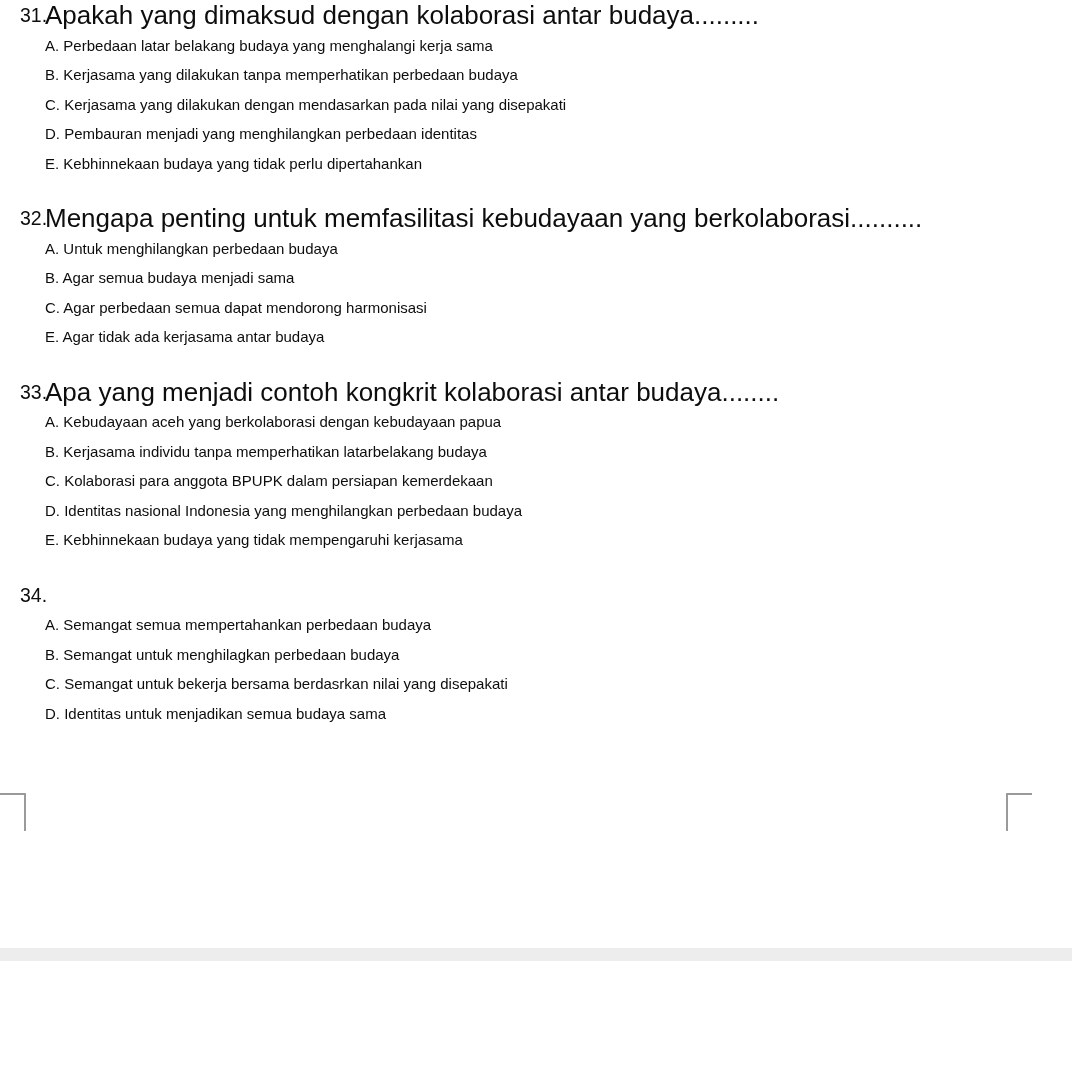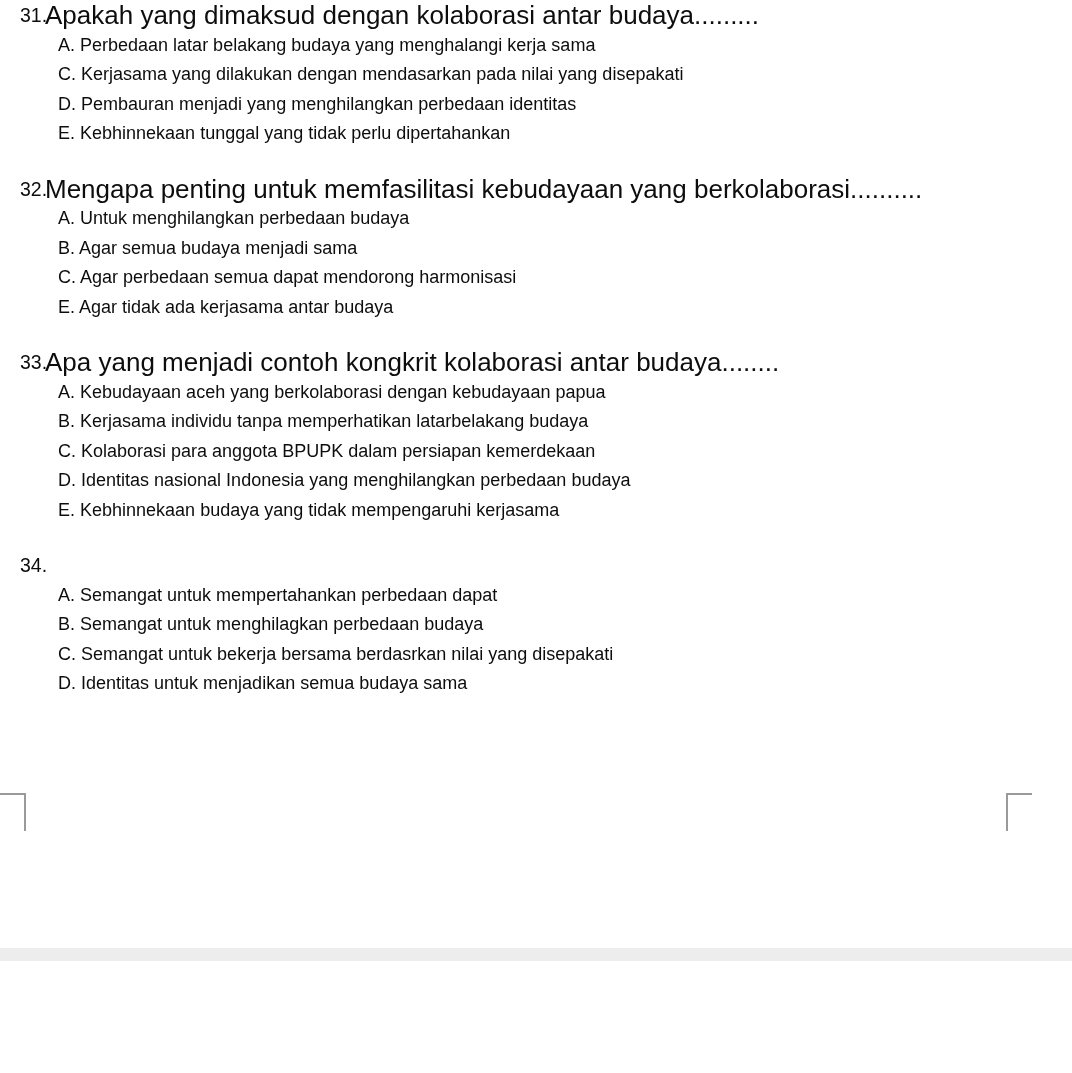--- a/index.html
+++ b/index.html
@@ -84,22 +84,22 @@
     box-sizing: border-box;
     font-size: 19.5px;
     text-align: left;
     white-space: nowrap;
   }
   .q-text {
     font-size: 26px;
     white-space: nowrap;
   }
   .option-row {
-    padding-left: 58px;
-    font-size: 18px;
+    padding-left: 45px;
+    font-size: 15px;
     line-height: 29.5px;
     white-space: nowrap;
   }
   .opt-letter {
     display: inline;
   }
   .opt-text {
     display: inline;
   }
 
@@ -137,23 +137,24 @@
 
 <div class="clipped-top-line"></div>
 
 <div class="question-list">
     <div class="question-block">
       <div class="question-head">
         <span class="q-number">31.</span>
         <span class="q-text">Apakah yang dimaksud dengan kolaborasi antar budaya.........</span>
       </div>
       <div class="option-row"><span class="opt-letter">A.</span> <span class="opt-text">Perbedaan latar belakang budaya yang menghalangi kerja sama</span></div>
+      <div class="option-row"><span class="opt-letter">B.</span> <span class="opt-text">Kerjasama yang dilakukan tanpa memperhatikan perbedaan budaya</span></div>
       <div class="option-row"><span class="opt-letter">C.</span> <span class="opt-text">Kerjasama yang dilakukan dengan mendasarkan pada nilai yang disepakati</span></div>
       <div class="option-row"><span class="opt-letter">D.</span> <span class="opt-text">Pembauran menjadi yang menghilangkan perbedaan identitas</span></div>
-      <div class="option-row"><span class="opt-letter">E.</span> <span class="opt-text">Kebhinnekaan tunggal yang tidak perlu dipertahankan</span></div>
+      <div class="option-row"><span class="opt-letter">E.</span> <span class="opt-text">Kebhinnekaan budaya yang tidak perlu dipertahankan</span></div>
     </div>
     <div class="question-block">
       <div class="question-head">
         <span class="q-number">32.</span>
         <span class="q-text">Mengapa penting untuk memfasilitasi kebudayaan yang berkolaborasi..........</span>
       </div>
       <div class="option-row"><span class="opt-letter">A.</span> <span class="opt-text">Untuk menghilangkan perbedaan budaya</span></div>
       <div class="option-row"><span class="opt-letter">B.</span> <span class="opt-text">Agar semua budaya menjadi sama</span></div>
       <div class="option-row"><span class="opt-letter">C.</span> <span class="opt-text">Agar perbedaan semua dapat mendorong harmonisasi</span></div>
       <div class="option-row"><span class="opt-letter">E.</span> <span class="opt-text">Agar tidak ada kerjasama antar budaya</span></div>
@@ -166,21 +167,21 @@
       <div class="option-row"><span class="opt-letter">A.</span> <span class="opt-text">Kebudayaan aceh yang berkolaborasi dengan kebudayaan papua</span></div>
       <div class="option-row"><span class="opt-letter">B.</span> <span class="opt-text">Kerjasama individu tanpa memperhatikan latarbelakang budaya</span></div>
       <div class="option-row"><span class="opt-letter">C.</span> <span class="opt-text">Kolaborasi para anggota BPUPK dalam persiapan kemerdekaan</span></div>
       <div class="option-row"><span class="opt-letter">D.</span> <span class="opt-text">Identitas nasional Indonesia yang menghilangkan perbedaan budaya</span></div>
       <div class="option-row"><span class="opt-letter">E.</span> <span class="opt-text">Kebhinnekaan budaya yang tidak mempengaruhi kerjasama</span></div>
     </div>
     <div class="question-block">
       <div class="question-head">
         <span class="q-number">34.</span>
       </div>
-      <div class="option-row"><span class="opt-letter">A.</span> <span class="opt-text">Semangat untuk mempertahankan perbedaan dapat</span></div>
+      <div class="option-row"><span class="opt-letter">A.</span> <span class="opt-text">Semangat semua mempertahankan perbedaan budaya</span></div>
       <div class="option-row"><span class="opt-letter">B.</span> <span class="opt-text">Semangat untuk menghilagkan perbedaan budaya</span></div>
       <div class="option-row"><span class="opt-letter">C.</span> <span class="opt-text">Semangat untuk bekerja bersama berdasrkan nilai yang disepakati</span></div>
       <div class="option-row"><span class="opt-letter">D.</span> <span class="opt-text">Identitas untuk menjadikan semua budaya sama</span></div>
     </div>
   </div>
 
 <div class="margin-mark left">
   <span class="h"></span>
   <span class="v"></span>
 </div>

